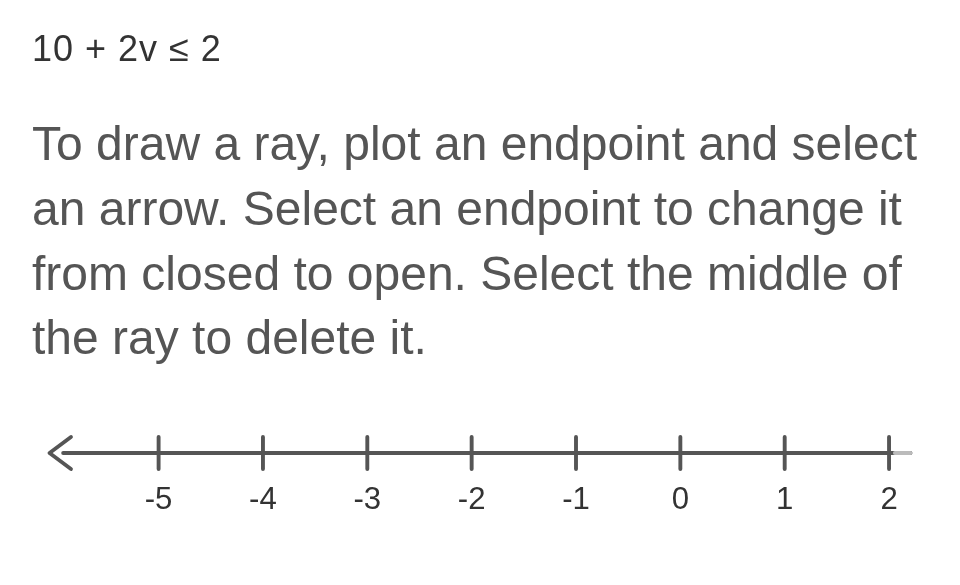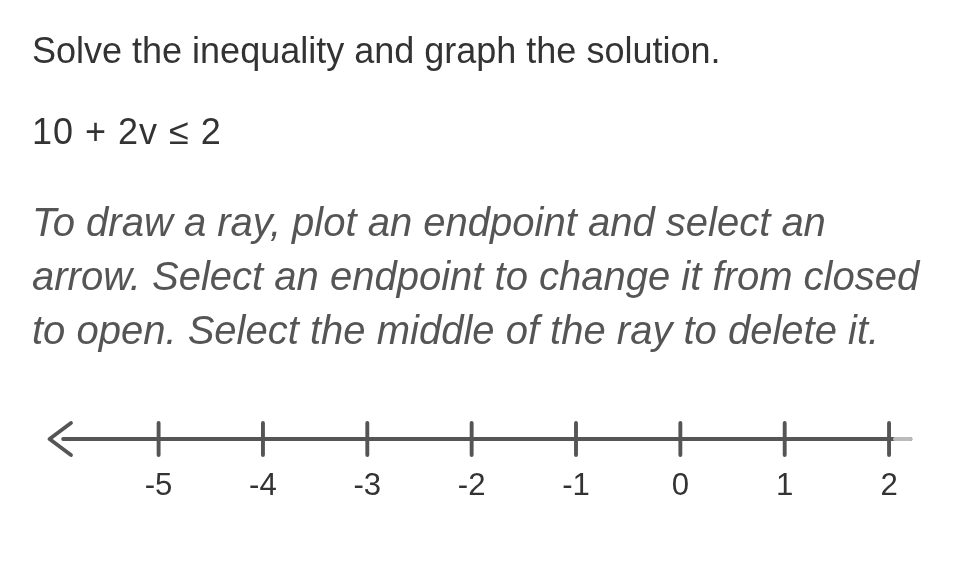--- a/index.html
+++ b/index.html
@@ -21,22 +21,21 @@
     margin-bottom: 38px;
     line-height: 1.25;
   }
   .inequality {
     font-size: 36px;
     color: #333;
     margin-bottom: 42px;
     letter-spacing: 1px;
   }
   .instructions {
-    font-size: 40px;
-    font-style: italic;
+    font-size: 48px;
     color: #555;
     line-height: 1.35;
     margin-bottom: 42px;
   }
   .numberline-wrap {
     width: 100%;
     height: 120px;
     position: relative;
   }
   svg.numberline {
@@ -47,21 +46,20 @@
     font-family: Verdana, Geneva, sans-serif;
     font-size: 32px;
     fill: #333;
     text-anchor: middle;
   }
 </style>
 </head>
 <body>
 
 <div class="container">
-  <div class="prompt">Solve the inequality and graph the solution.</div>
   <div class="inequality">10 + 2v ≤ 2</div>
   <div class="instructions">To draw a ray, plot an endpoint and select an arrow. Select an endpoint to change it from closed to open. Select the middle of the ray to delete it.</div>
 
   <div class="numberline-wrap">
     <svg class="numberline" viewBox="0 0 920 120" preserveAspectRatio="none">
       <g id="nl-group">
           <line x1="32" y1="40" x2="902" y2="40" stroke="#555" stroke-width="4" stroke-linecap="round"></line>
           <line x1="886" y1="40" x2="902" y2="40" stroke="#bbb" stroke-width="4" stroke-linecap="round"></line>
           <polyline points="40,24 18,40 40,56" fill="none" stroke="#555" stroke-width="4" stroke-linecap="round" stroke-linejoin="round"></polyline>
           <line x1="130" y1="24" x2="130" y2="56" stroke="#555" stroke-width="4" stroke-linecap="round"></line>

